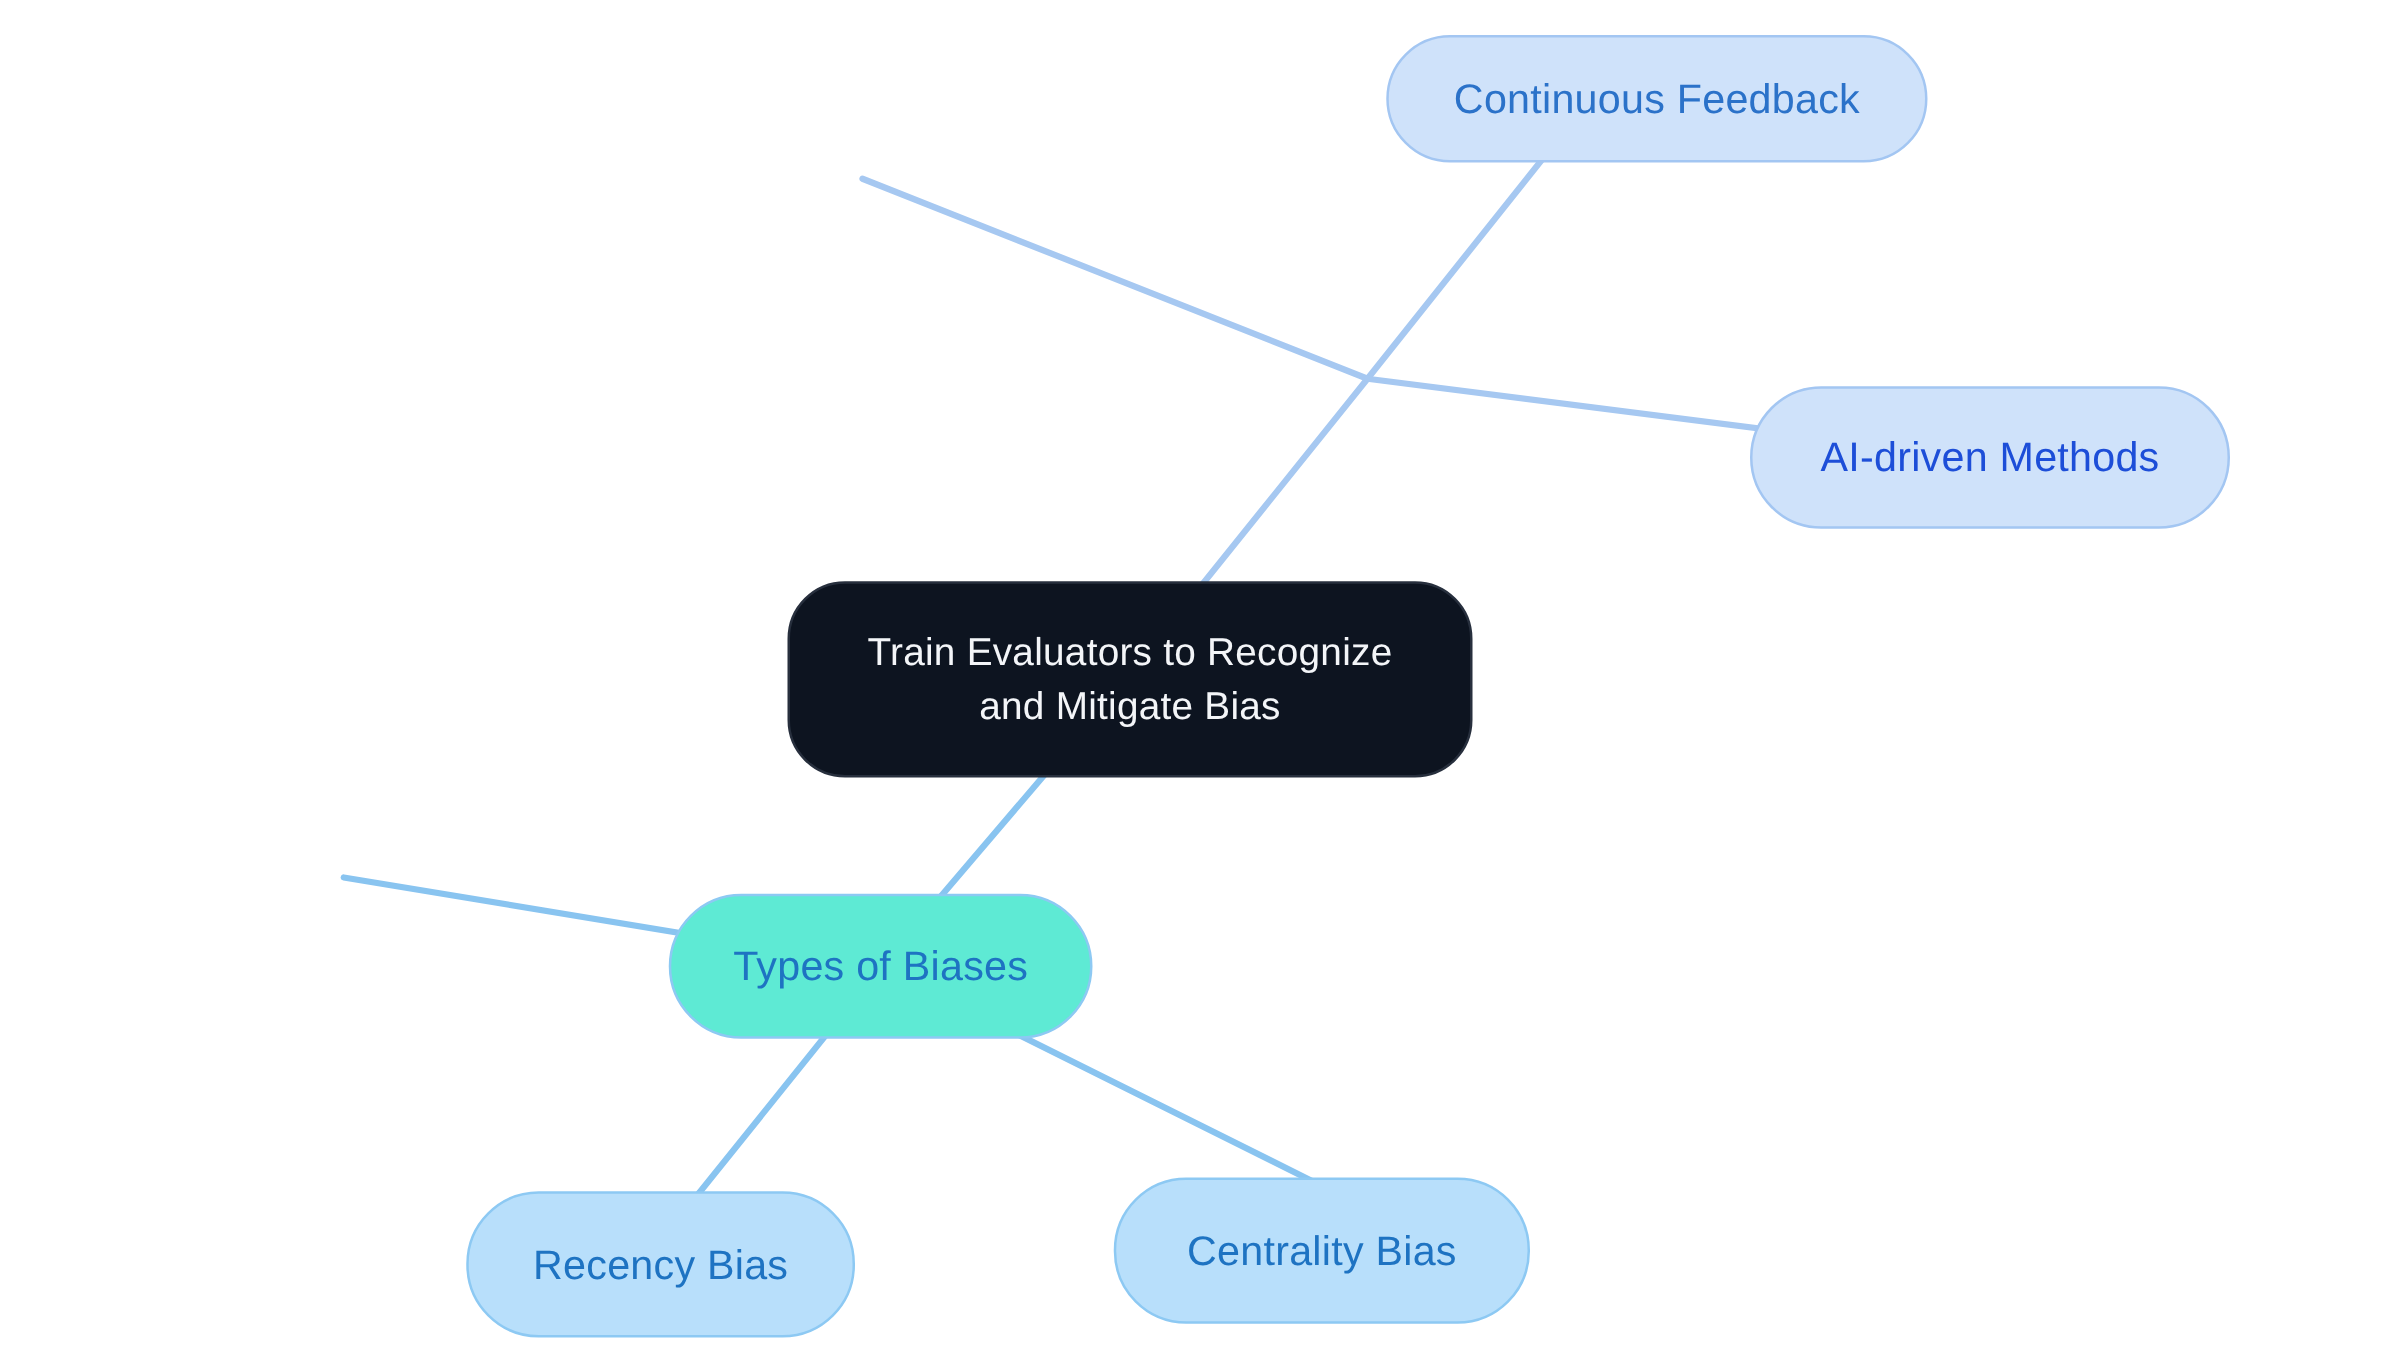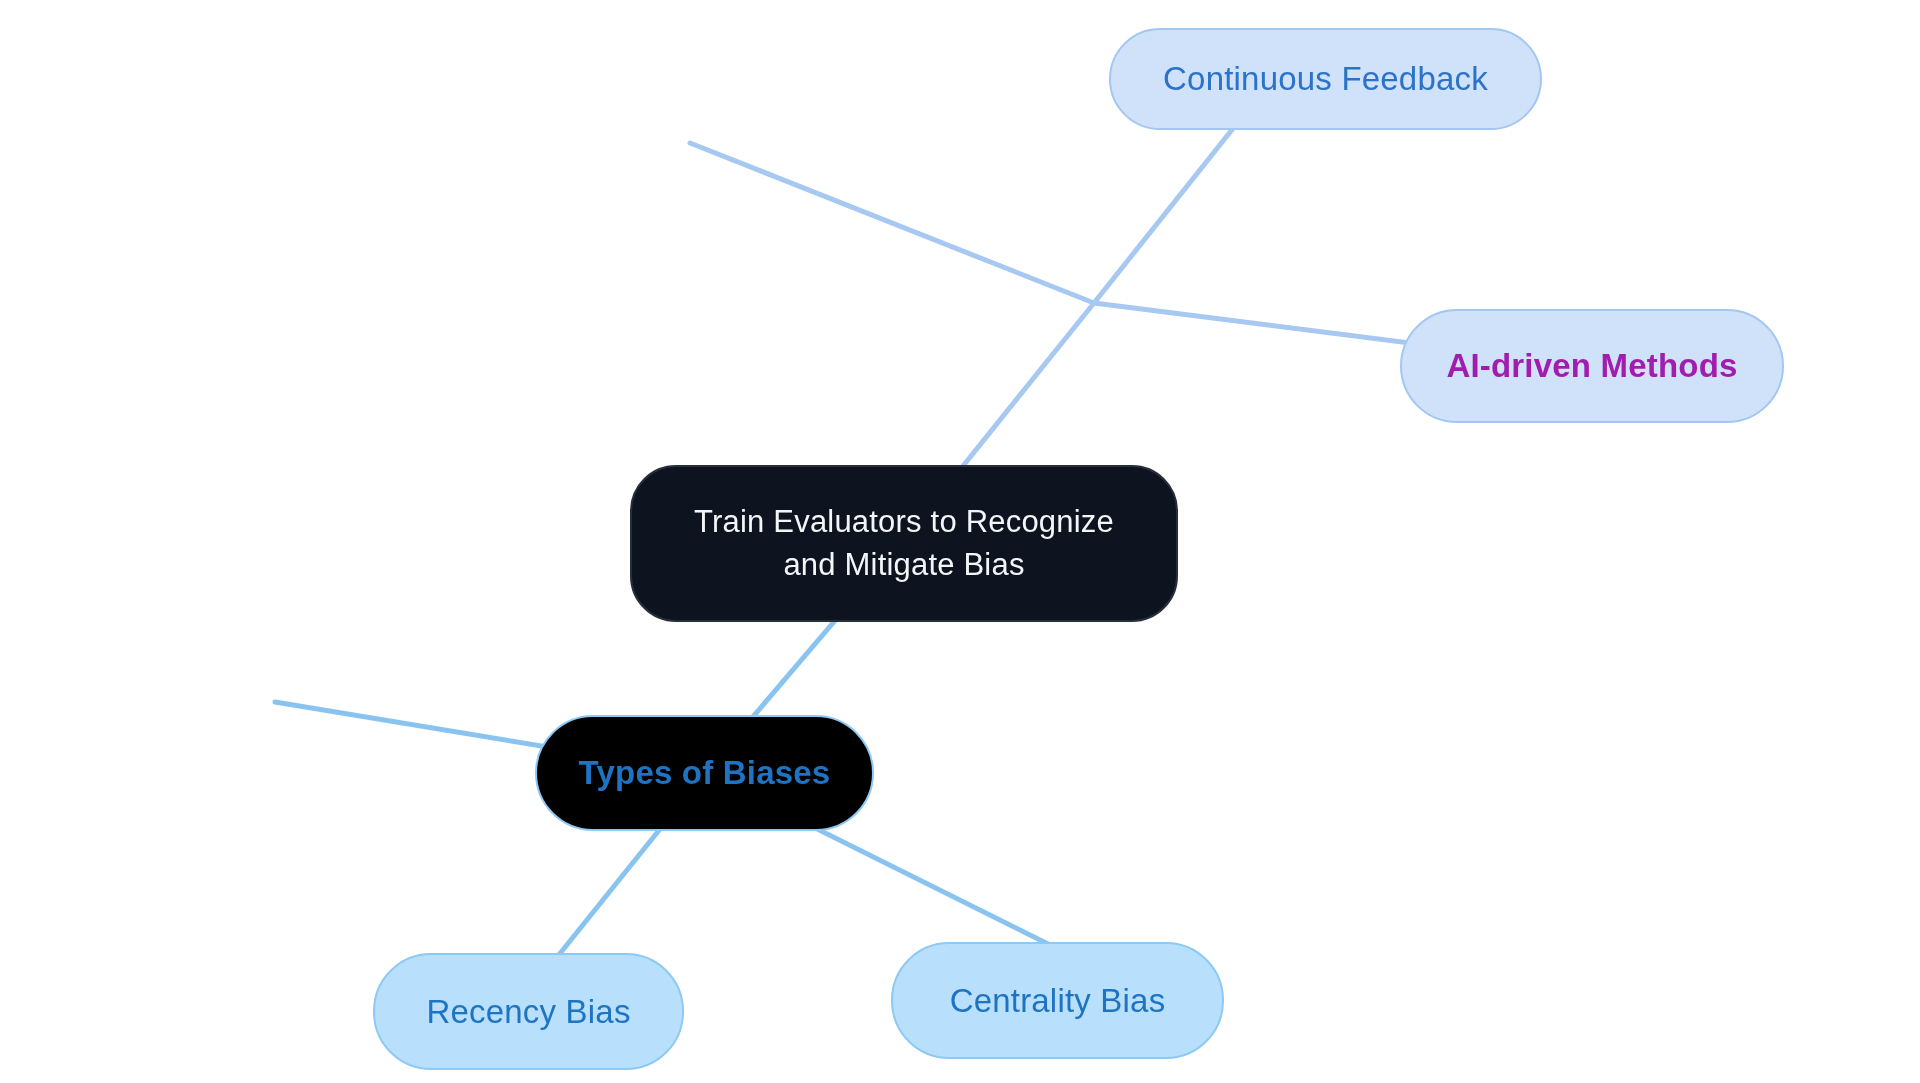--- a/index.html
+++ b/index.html
@@ -78,22 +78,22 @@
     <line x1="705" y1="773" x2="529" y2="992" stroke-width="5" stroke-linecap="round" style="stroke: rgb(137, 196, 240);"></line>
     <line x1="705" y1="773" x2="1058" y2="949" stroke-width="5" stroke-linecap="round" style="stroke: rgb(137, 196, 240);"></line>
   </svg>
 
   <div class="node node-central" style="background-color: rgb(13, 20, 32); color: rgb(243, 245, 248);">Train Evaluators to Recognize and Mitigate Bias</div>
 
 
 
   <div class="node node-leaf node-continuous-feedback" style="background-color: rgb(207, 226, 250); border-color: rgb(163, 198, 242); color: rgb(43, 114, 201);">Continuous Feedback</div>
 
-  <div class="node node-leaf node-ai-driven-methods" style="background-color: rgb(207, 226, 250); border-color: rgb(163, 198, 242); color: #a21caf; font-weight: bold;">AI-driven Methods</div>
+  <div class="node node-leaf node-ai-driven-methods" style="background-color: rgb(207, 226, 250); border-color: rgb(163, 198, 242); color: #1d4ed8;">AI-driven Methods</div>
 
-  <div class="node node-branch node-types-of-biases" style="background-color: #000000; border-color: rgb(141, 201, 243); color: rgb(30, 115, 194); font-weight: bold;">Types of Biases</div>
+  <div class="node node-branch node-types-of-biases" style="background-color: #5eead4; border-color: rgb(141, 201, 243); color: rgb(30, 115, 194);">Types of Biases</div>
 
 
   <div class="node node-leaf node-recency-bias" style="background-color: rgb(184, 223, 251); border-color: rgb(141, 201, 243); color: rgb(30, 115, 194);">Recency Bias</div>
 
   <div class="node node-leaf node-centrality-bias" style="background-color: rgb(184, 223, 251); border-color: rgb(141, 201, 243); color: rgb(30, 115, 194);">Centrality Bias</div>
 
 </div>
 
 </body></html>

